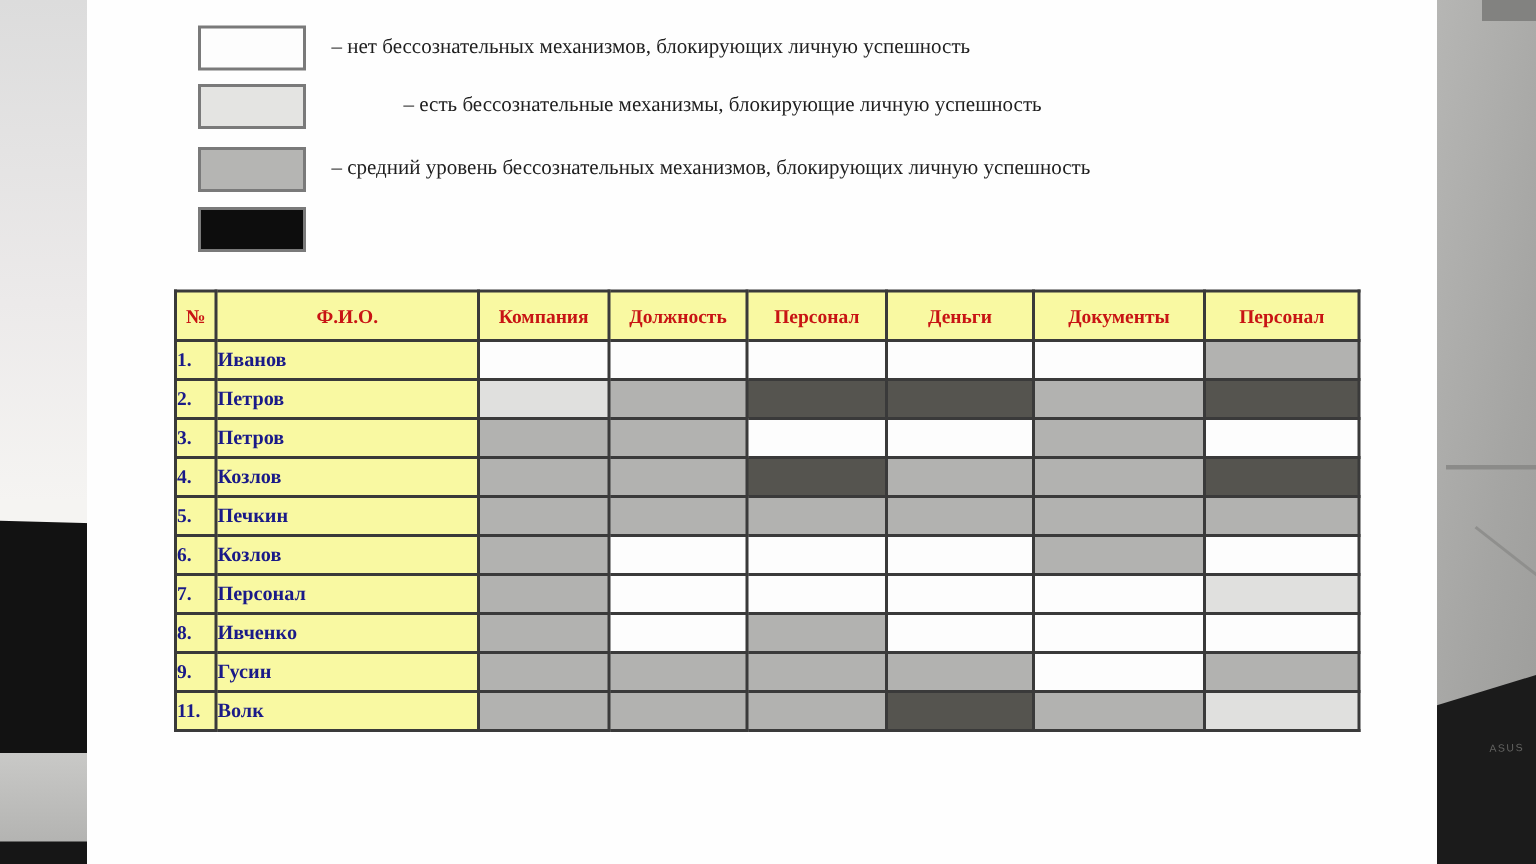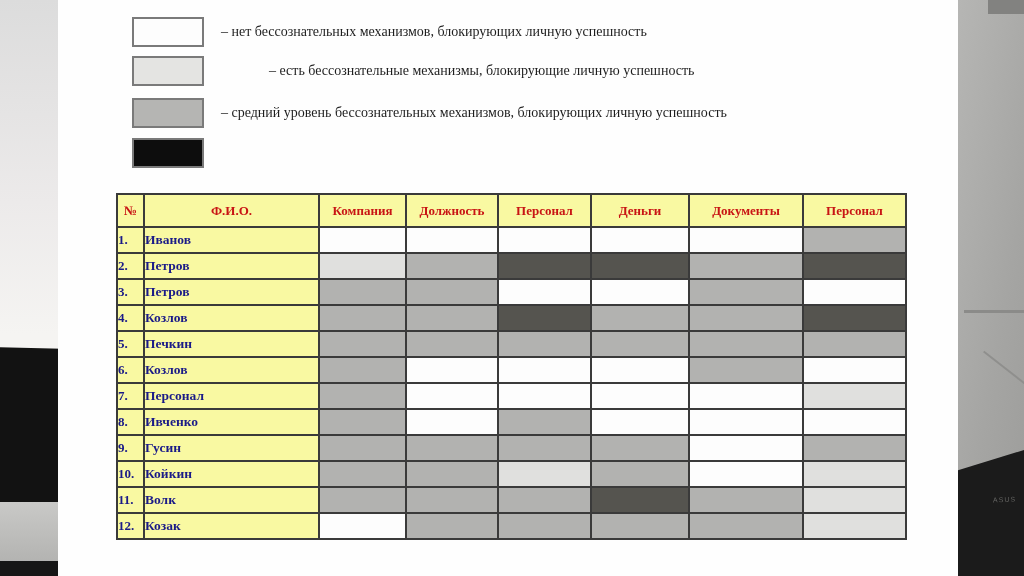--- a/index.html
+++ b/index.html
@@ -198,45 +198,25 @@
           <td class="num-cell">9.</td>
           <td class="name-cell">Гусин</td>
           <td class="level-cell" style="background: rgb(178, 178, 176);"></td>
           <td class="level-cell" style="background: rgb(178, 178, 176);"></td>
           <td class="level-cell" style="background: rgb(178, 178, 176);"></td>
           <td class="level-cell" style="background: rgb(178, 178, 176);"></td>
           <td class="level-cell" style="background: rgb(253, 253, 253);"></td>
           <td class="level-cell" style="background: rgb(178, 178, 176);"></td>
         </tr>
         <tr>
-          <td class="num-cell">10.</td>
-          <td class="name-cell">Койкин</td>
-          <td class="level-cell" style="background: rgb(178, 178, 176);"></td>
-          <td class="level-cell" style="background: rgb(178, 178, 176);"></td>
-          <td class="level-cell" style="background: rgb(224, 224, 222);"></td>
-          <td class="level-cell" style="background: rgb(178, 178, 176);"></td>
-          <td class="level-cell" style="background: rgb(253, 253, 253);"></td>
-          <td class="level-cell" style="background: rgb(224, 224, 222);"></td>
-        </tr>
-        <tr>
           <td class="num-cell">11.</td>
           <td class="name-cell">Волк</td>
           <td class="level-cell" style="background: rgb(178, 178, 176);"></td>
           <td class="level-cell" style="background: rgb(178, 178, 176);"></td>
           <td class="level-cell" style="background: rgb(178, 178, 176);"></td>
           <td class="level-cell" style="background: rgb(85, 84, 79);"></td>
           <td class="level-cell" style="background: rgb(178, 178, 176);"></td>
           <td class="level-cell" style="background: rgb(224, 224, 222);"></td>
         </tr>
-        <tr>
-          <td class="num-cell">12.</td>
-          <td class="name-cell">Козак</td>
-          <td class="level-cell" style="background: rgb(253, 253, 253);"></td>
-          <td class="level-cell" style="background: rgb(178, 178, 176);"></td>
-          <td class="level-cell" style="background: rgb(178, 178, 176);"></td>
-          <td class="level-cell" style="background: rgb(178, 178, 176);"></td>
-          <td class="level-cell" style="background: rgb(178, 178, 176);"></td>
-          <td class="level-cell" style="background: rgb(224, 224, 222);"></td>
-        </tr>
       </tbody>
   </table>
 
 </div>
 
 </body></html>

